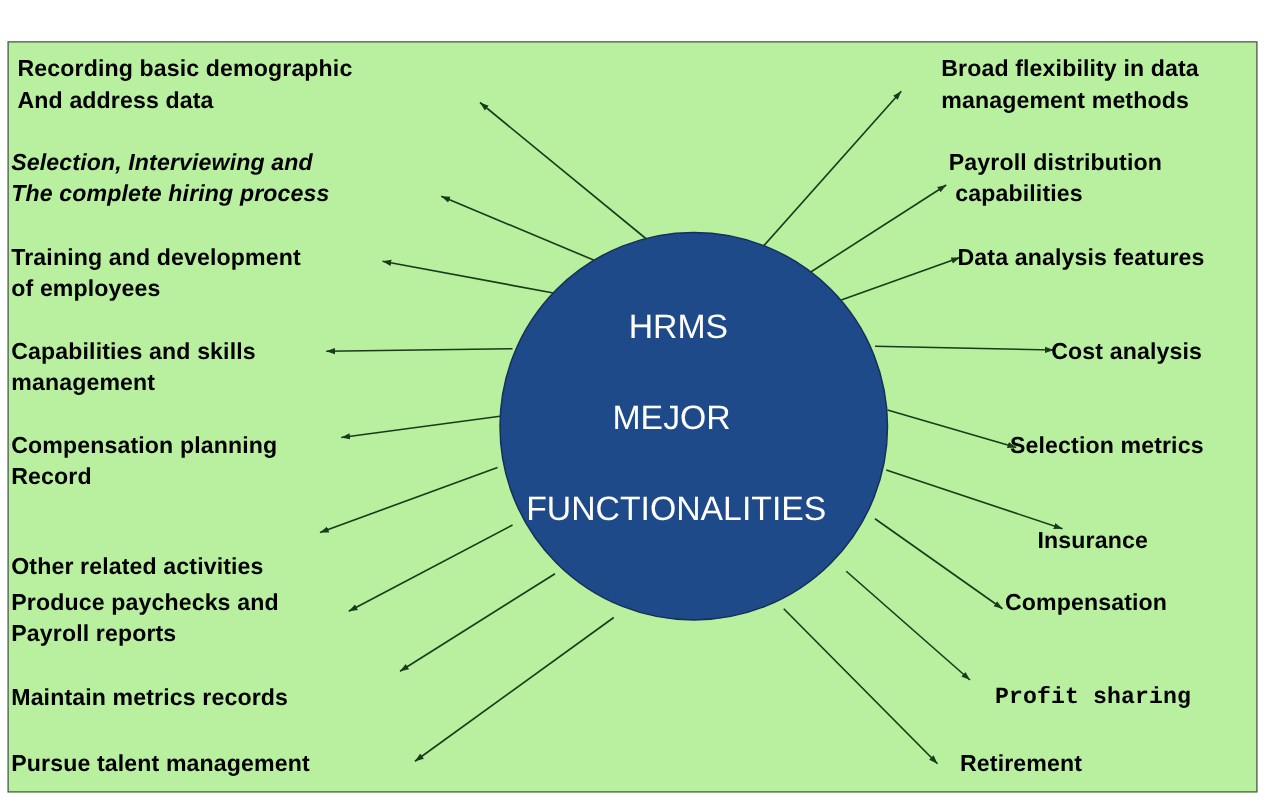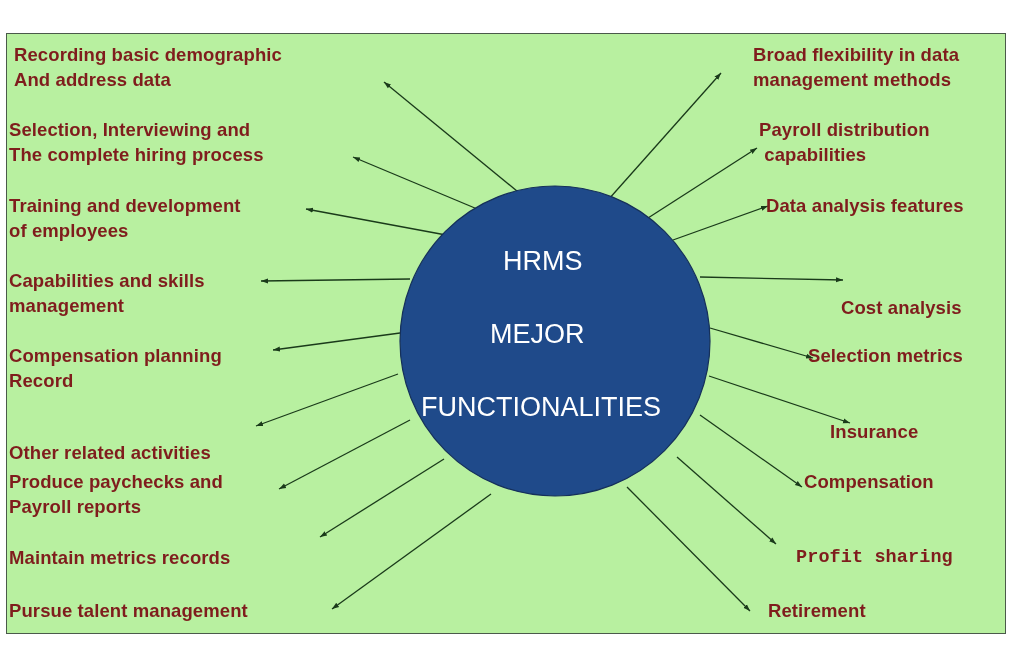--- a/index.html
+++ b/index.html
@@ -5,21 +5,21 @@
   html, body { margin: 0; padding: 0; background: #ffffff; }
   body { width: 1024px; height: 648px; position: relative; overflow: hidden; }
   #frame {
     position: absolute; left: 6px; top: 33px; width: 1000px; height: 601px;
     background: #b8f0a0; border: 1px solid #4a5a4a; box-sizing: border-box;
   }
   #arrows { position: absolute; left: 0; top: 0; width: 1024px; height: 648px; }
   .label {
     position: absolute; margin: 0;
     font-family: "Liberation Sans", sans-serif; font-weight: bold;
-    font-size: 18.5px; line-height: 25px; color: #7f1d1d;
+    font-size: 18.5px; line-height: 25px; color: #000000;
     white-space: pre; letter-spacing: 0.1px;
   }
   .hub-text {
     position: absolute; font-family: "Liberation Sans", sans-serif;
     color: #ffffff; font-size: 27px; white-space: nowrap; line-height: 30px;
   }
 </style>
 </head>
 <body>
 
@@ -55,37 +55,37 @@
   </g>
   <circle cx="555" cy="341" r="155" fill="#1f4a8a" stroke="#15305a" stroke-width="1.2"></circle>
 </svg>
 
 <div class="hub-text" style="left:503px; top:246px;">HRMS</div>
 <div class="hub-text" style="left:490px; top:319px;">MEJOR</div>
 <div class="hub-text" style="left:421px; top:392px;">FUNCTIONALITIES</div>
 
 <p class="label" style="left:14px; top:42px;">Recording basic demographic
 And address data</p>
-<p class="label" style="left:9px; top:117px;">Selection, Interviewing and
+<p class="label" style="left:9px; top:117px;font-style:italic;">Selection, Interviewing and
 The complete hiring process</p>
 <p class="label" style="left:9px; top:193px;">Training and development
 of employees</p>
 <p class="label" style="left:9px; top:268px;">Capabilities and skills
 management</p>
 <p class="label" style="left:9px; top:343px;">Compensation planning
 Record</p>
 <p class="label" style="left:9px; top:440px;">Other related activities</p>
 <p class="label" style="left:9px; top:469px;">Produce paychecks and
 Payroll reports</p>
 <p class="label" style="left:9px; top:545px;">Maintain metrics records</p>
 <p class="label" style="left:9px; top:598px;">Pursue talent management</p>
 
 <p class="label" style="left:753px; top:42px;">Broad flexibility in data
 management methods</p>
 <p class="label" style="left:759px; top:117px;">Payroll distribution
  capabilities</p>
 <p class="label" style="left:766px; top:193px;">Data analysis features</p>
-<p class="label" style="left:841px; top:268px;margin-top:27px;">Cost analysis</p>
+<p class="label" style="left:841px; top:268px;">Cost analysis</p>
 <p class="label" style="left:808px; top:343px;">Selection metrics</p>
 <p class="label" style="left:830px; top:419px;">Insurance</p>
 <p class="label" style="left:804px; top:469px;">Compensation</p>
 <p class="label" style="left:796px; top:545px;font-family:Liberation Mono, monospace;">Profit sharing</p>
 <p class="label" style="left:768px; top:598px;">Retirement</p>
 
 </body></html>

